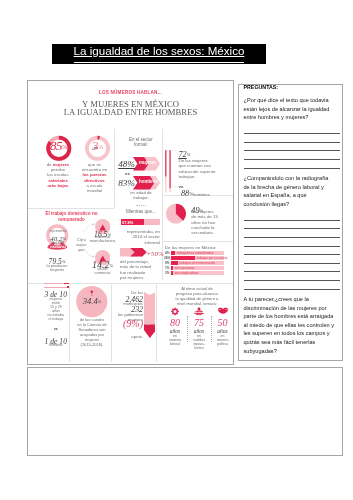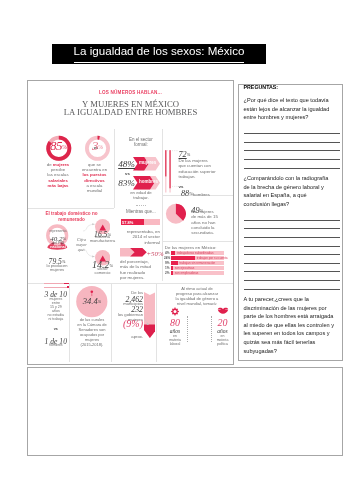--- a/index.html
+++ b/index.html
@@ -1,21 +1,21 @@
 <!DOCTYPE html>
 <html><head>
 <meta charset="utf-8">
 <style>
   html,body{margin:0;padding:0;}
   body{width:353px;height:500px;background:#fff;font-family:"Liberation Sans",sans-serif;position:relative;overflow:hidden;-webkit-font-smoothing:antialiased;}
   .page{position:absolute;left:0;top:0;width:353px;height:500px;}
 
   
   .title-box{position:absolute;left:52px;top:44px;width:214px;height:20px;background:#000;display:flex;align-items:center;justify-content:center;}
-  .title-text{color:#fff;font-size:11.6px;line-height:1;border-bottom:1px solid #fff;padding-bottom:6px;white-space:nowrap;}
+  .title-text{color:#fff;font-size:11.6px;line-height:1;border-bottom:1px solid #fff;padding-bottom:6px;white-space:nowrap;text-decoration:underline;}
 
   
   .info-box{position:absolute;left:27px;top:80px;width:205px;height:283px;border:1px solid #a6a6a6;background:#fff;overflow:hidden;}
   .q-box{position:absolute;left:238px;top:84px;width:103px;height:275px;border:1px solid #a6a6a6;background:#fff;overflow:hidden;}
   .empty-box{position:absolute;left:27px;top:367px;width:314px;height:87px;border:1px solid #a6a6a6;background:#fff;}
 
   
   .q-inner{padding:0px 5px 0 4.5px;width:93px;}
   .q-head{font-size:5.3px;font-weight:bold;color:#000;letter-spacing:0;margin-bottom:5.6px;line-height:5.4px;}
   .q-text{font-size:5.6px;color:#1a1a1a;line-height:8.6px;margin:0 0 3.6px 0;width:91px;}
@@ -311,26 +311,41 @@
                 <path d="M5.5 0.6 L6.5 0.6 L6.9 2.1 L8.3 1.5 L9.0 2.2 L8.4 3.6 L9.9 4.0 L9.9 5.0 L8.4 5.4 L9.0 6.8 L8.3 7.5 L6.9 6.9 L6.5 8.4 L5.5 8.4 L5.1 6.9 L3.7 7.5 L3.0 6.8 L3.6 5.4 L2.1 5.0 L2.1 4.0 L3.6 3.6 L3.0 2.2 L3.7 1.5 L5.1 2.1 Z" fill="#e0204d"></path>
                 <circle cx="6" cy="4.5" r="1.5" fill="#fff"></circle>
               </svg></div>
             <div style="line-height: 9.5px; white-space: nowrap;"><span class="bigpct" style="font-size:10px;color:#e0416a;">80</span></div>
             <div style="font-family: &quot;Liberation Serif&quot;, serif; font-style: italic; font-size: 5.5px; color: rgb(61, 61, 61); line-height: 6px;">años</div>
             <div style="font-size: 3.5px; line-height: 4.1px; color: rgb(109, 109, 109); white-space: pre-line;">en
 materia
 laboral</div>
           </div>
           <div style="position: absolute; left: 26px; top: 9px; width: 0px; height: 26px; border-left: 0.6px dotted rgb(170, 170, 170);"></div>
+          <div style="position: absolute; left: 27px; top: 0px; width: 22px; text-align: center;">
+            <div style="height: 9px; line-height: 0;"><svg width="12" height="9" viewBox="0 0 12 9">
+                <path d="M6 0.6 a1.4 1.4 0 1 1 0 2.8 a1.4 1.4 0 1 1 0 -2.8 Z" fill="#e0204d"></path>
+                <path d="M2.2 4.3 h7.6 v1.0 h-7.6 Z" fill="#e0204d"></path>
+                <path d="M4.0 3.5 h4.2 l1.4 1.0 h-6.2 Z" fill="#e0204d"></path>
+                <path d="M1.2 6.0 h9.6 v0.9 h-9.6 Z" fill="#e0204d"></path>
+                <path d="M3.2 7.2 h5.6 v0.9 h-5.6 Z" fill="#e0204d"></path>
+              </svg></div>
+            <div style="line-height: 9.5px; white-space: nowrap;"><span class="bigpct" style="font-size:10px;color:#e0416a;">75</span></div>
+            <div style="font-family: &quot;Liberation Serif&quot;, serif; font-style: italic; font-size: 5.5px; color: rgb(61, 61, 61); line-height: 6px;">años</div>
+            <div style="font-size: 3.5px; line-height: 4.1px; color: rgb(109, 109, 109); white-space: pre-line;">en
+sueldos
+equiva-
+lentes</div>
+          </div>
           <div style="position: absolute; left: 50px; top: 9px; width: 0px; height: 26px; border-left: 0.6px dotted rgb(170, 170, 170);"></div>
           <div style="position: absolute; left: 50.5px; top: 0px; width: 22px; text-align: center;">
             <div style="height: 9px; line-height: 0;"><svg width="12" height="9" viewBox="0 0 12 9">
                 <path d="M6 2.0 C4.6 0.2 1.6 0.4 0.8 2.2 C1.8 2.0 3.4 2.2 4.2 3.0 C3.2 3.0 1.6 2.9 0.8 2.6 C1.2 5.2 3.8 6.8 6 6.8 C8.2 6.8 10.8 5.2 11.2 2.6 C10.4 2.9 8.8 3.0 7.8 3.0 C8.6 2.2 10.2 2.0 11.2 2.2 C10.4 0.4 7.4 0.2 6 2.0 Z" fill="#e0204d"></path>
               </svg></div>
-            <div style="line-height: 9.5px; white-space: nowrap;"><span class="bigpct" style="font-size:10px;color:#e0416a;">20</span></div>
+            <div style="line-height: 9.5px; white-space: nowrap;"><span class="bigpct" style="font-size:10px;color:#e0416a;">50</span></div>
             <div style="font-family: &quot;Liberation Serif&quot;, serif; font-style: italic; font-size: 5.5px; color: rgb(61, 61, 61); line-height: 6px;">años</div>
             <div style="font-size: 3.5px; line-height: 4.1px; color: rgb(109, 109, 109); white-space: pre-line;">en
 materia
 política</div>
           </div>
         </div>
 
     </div>
   </div>
 

